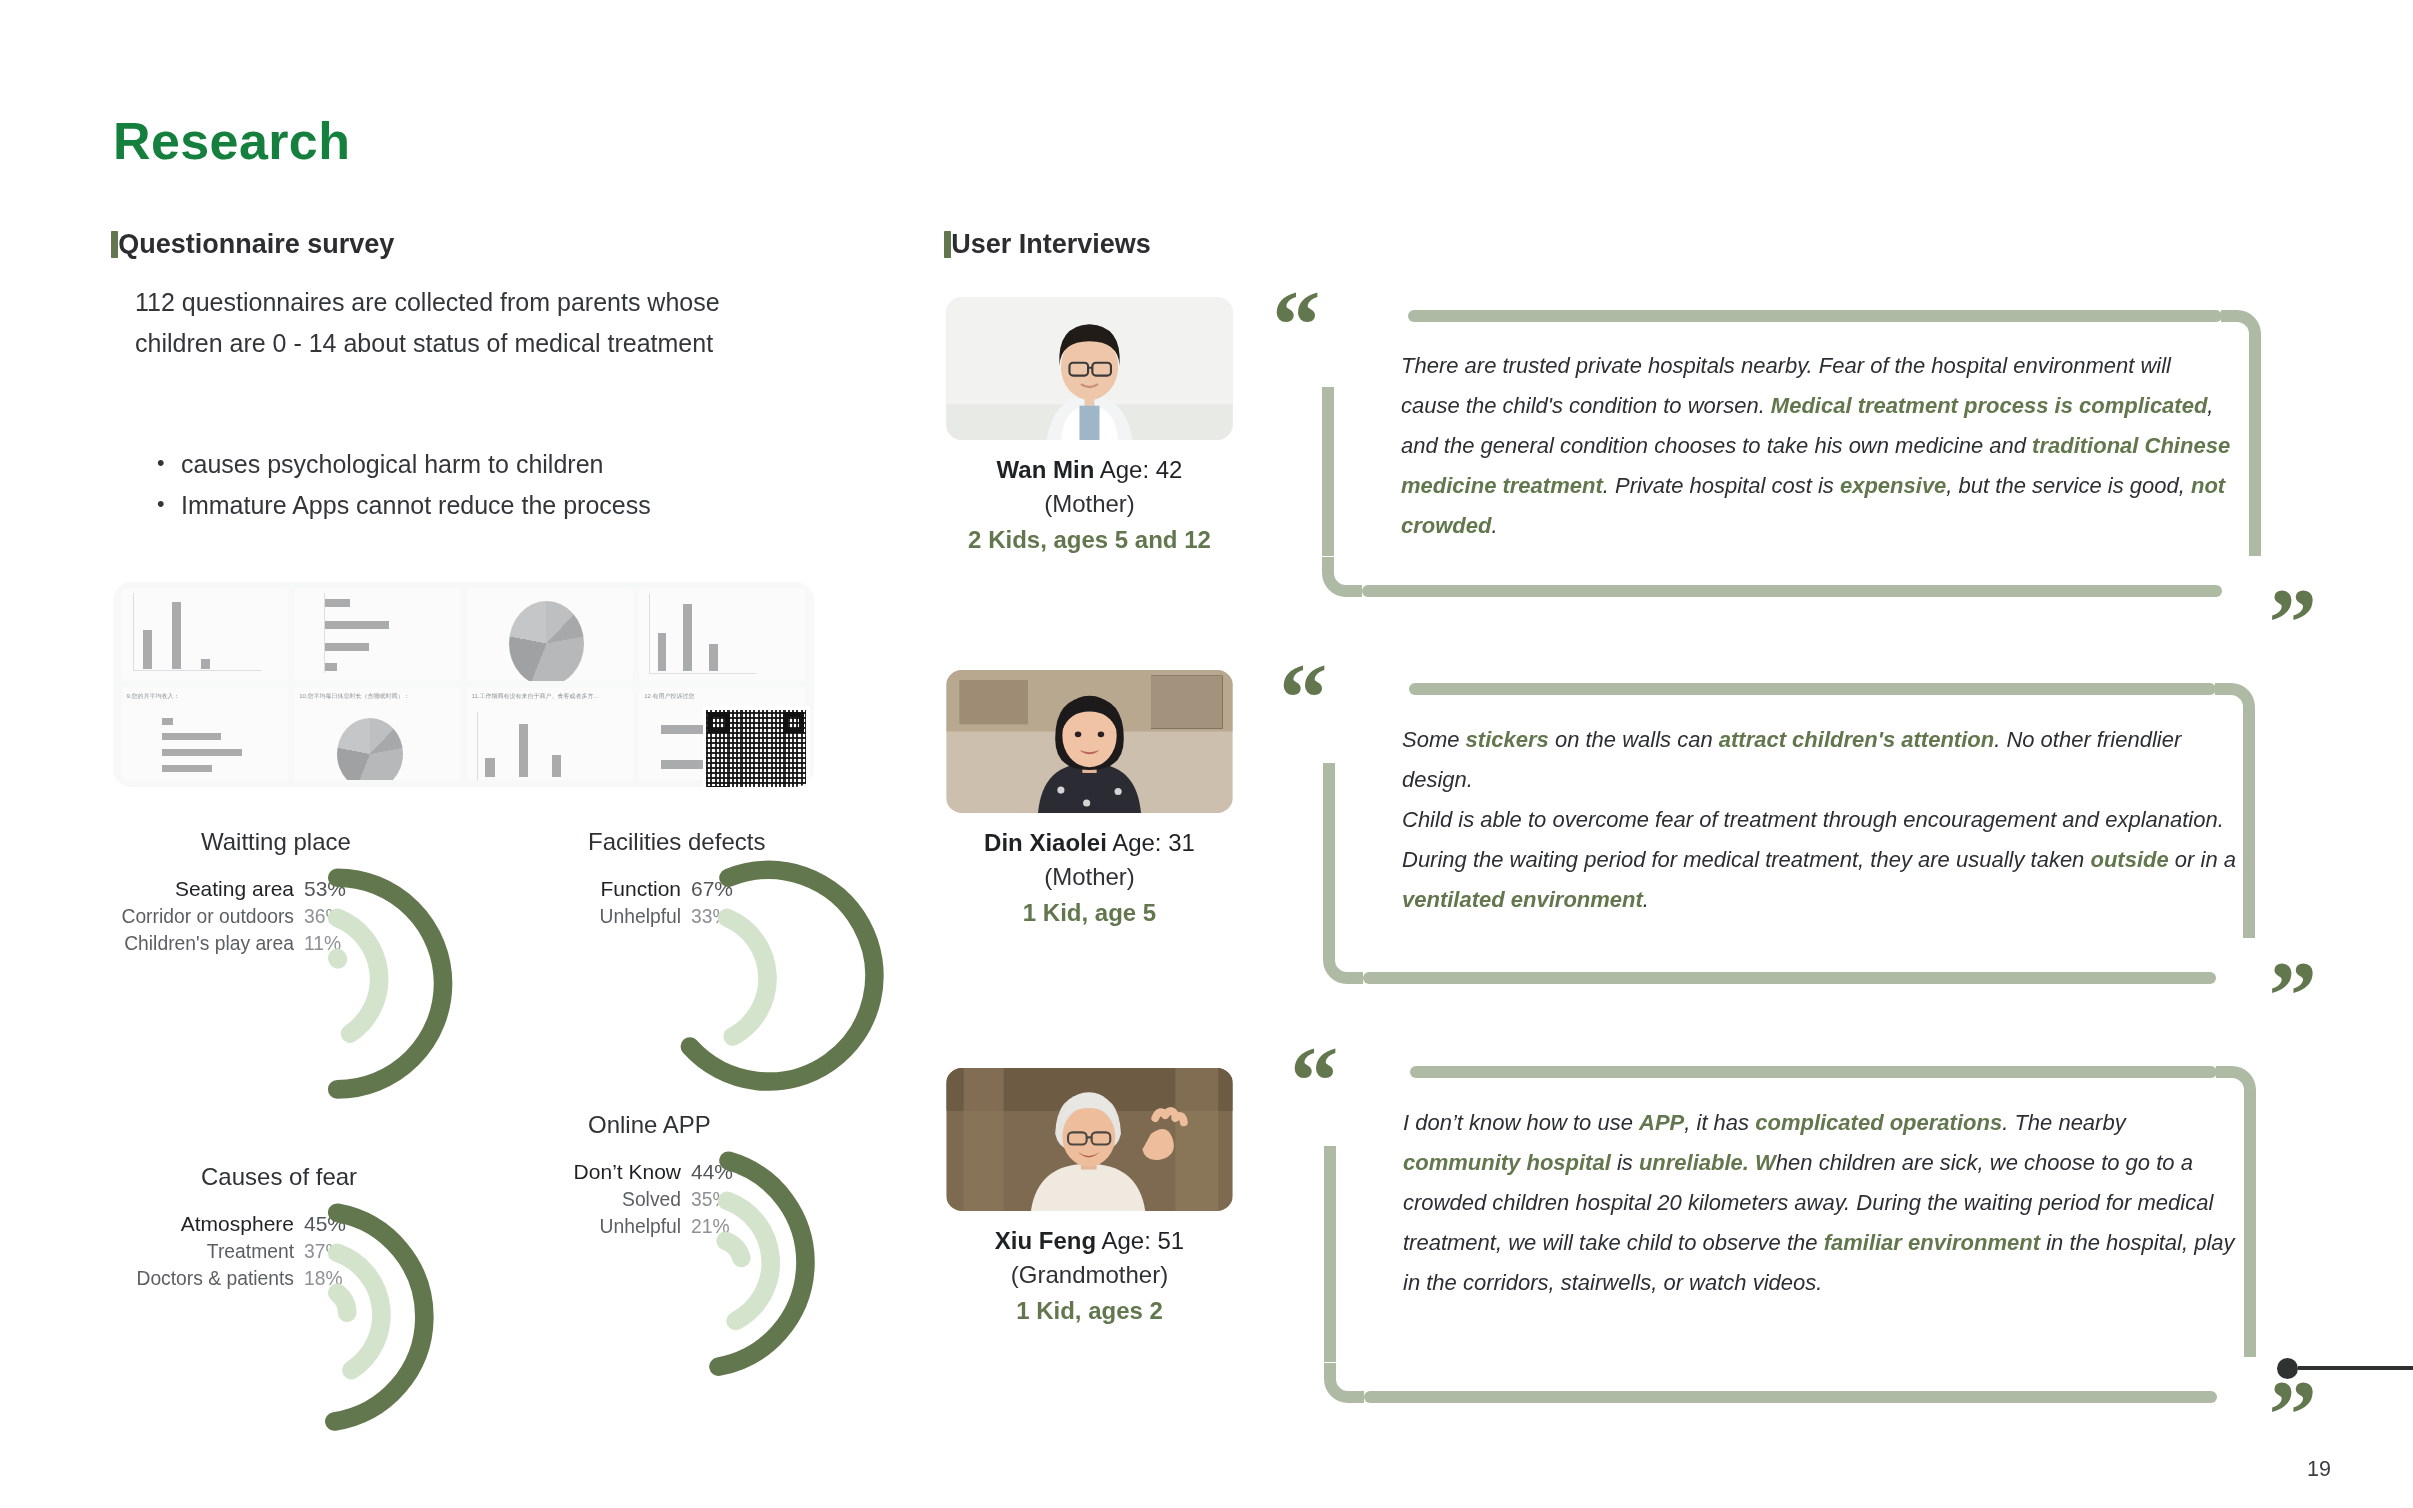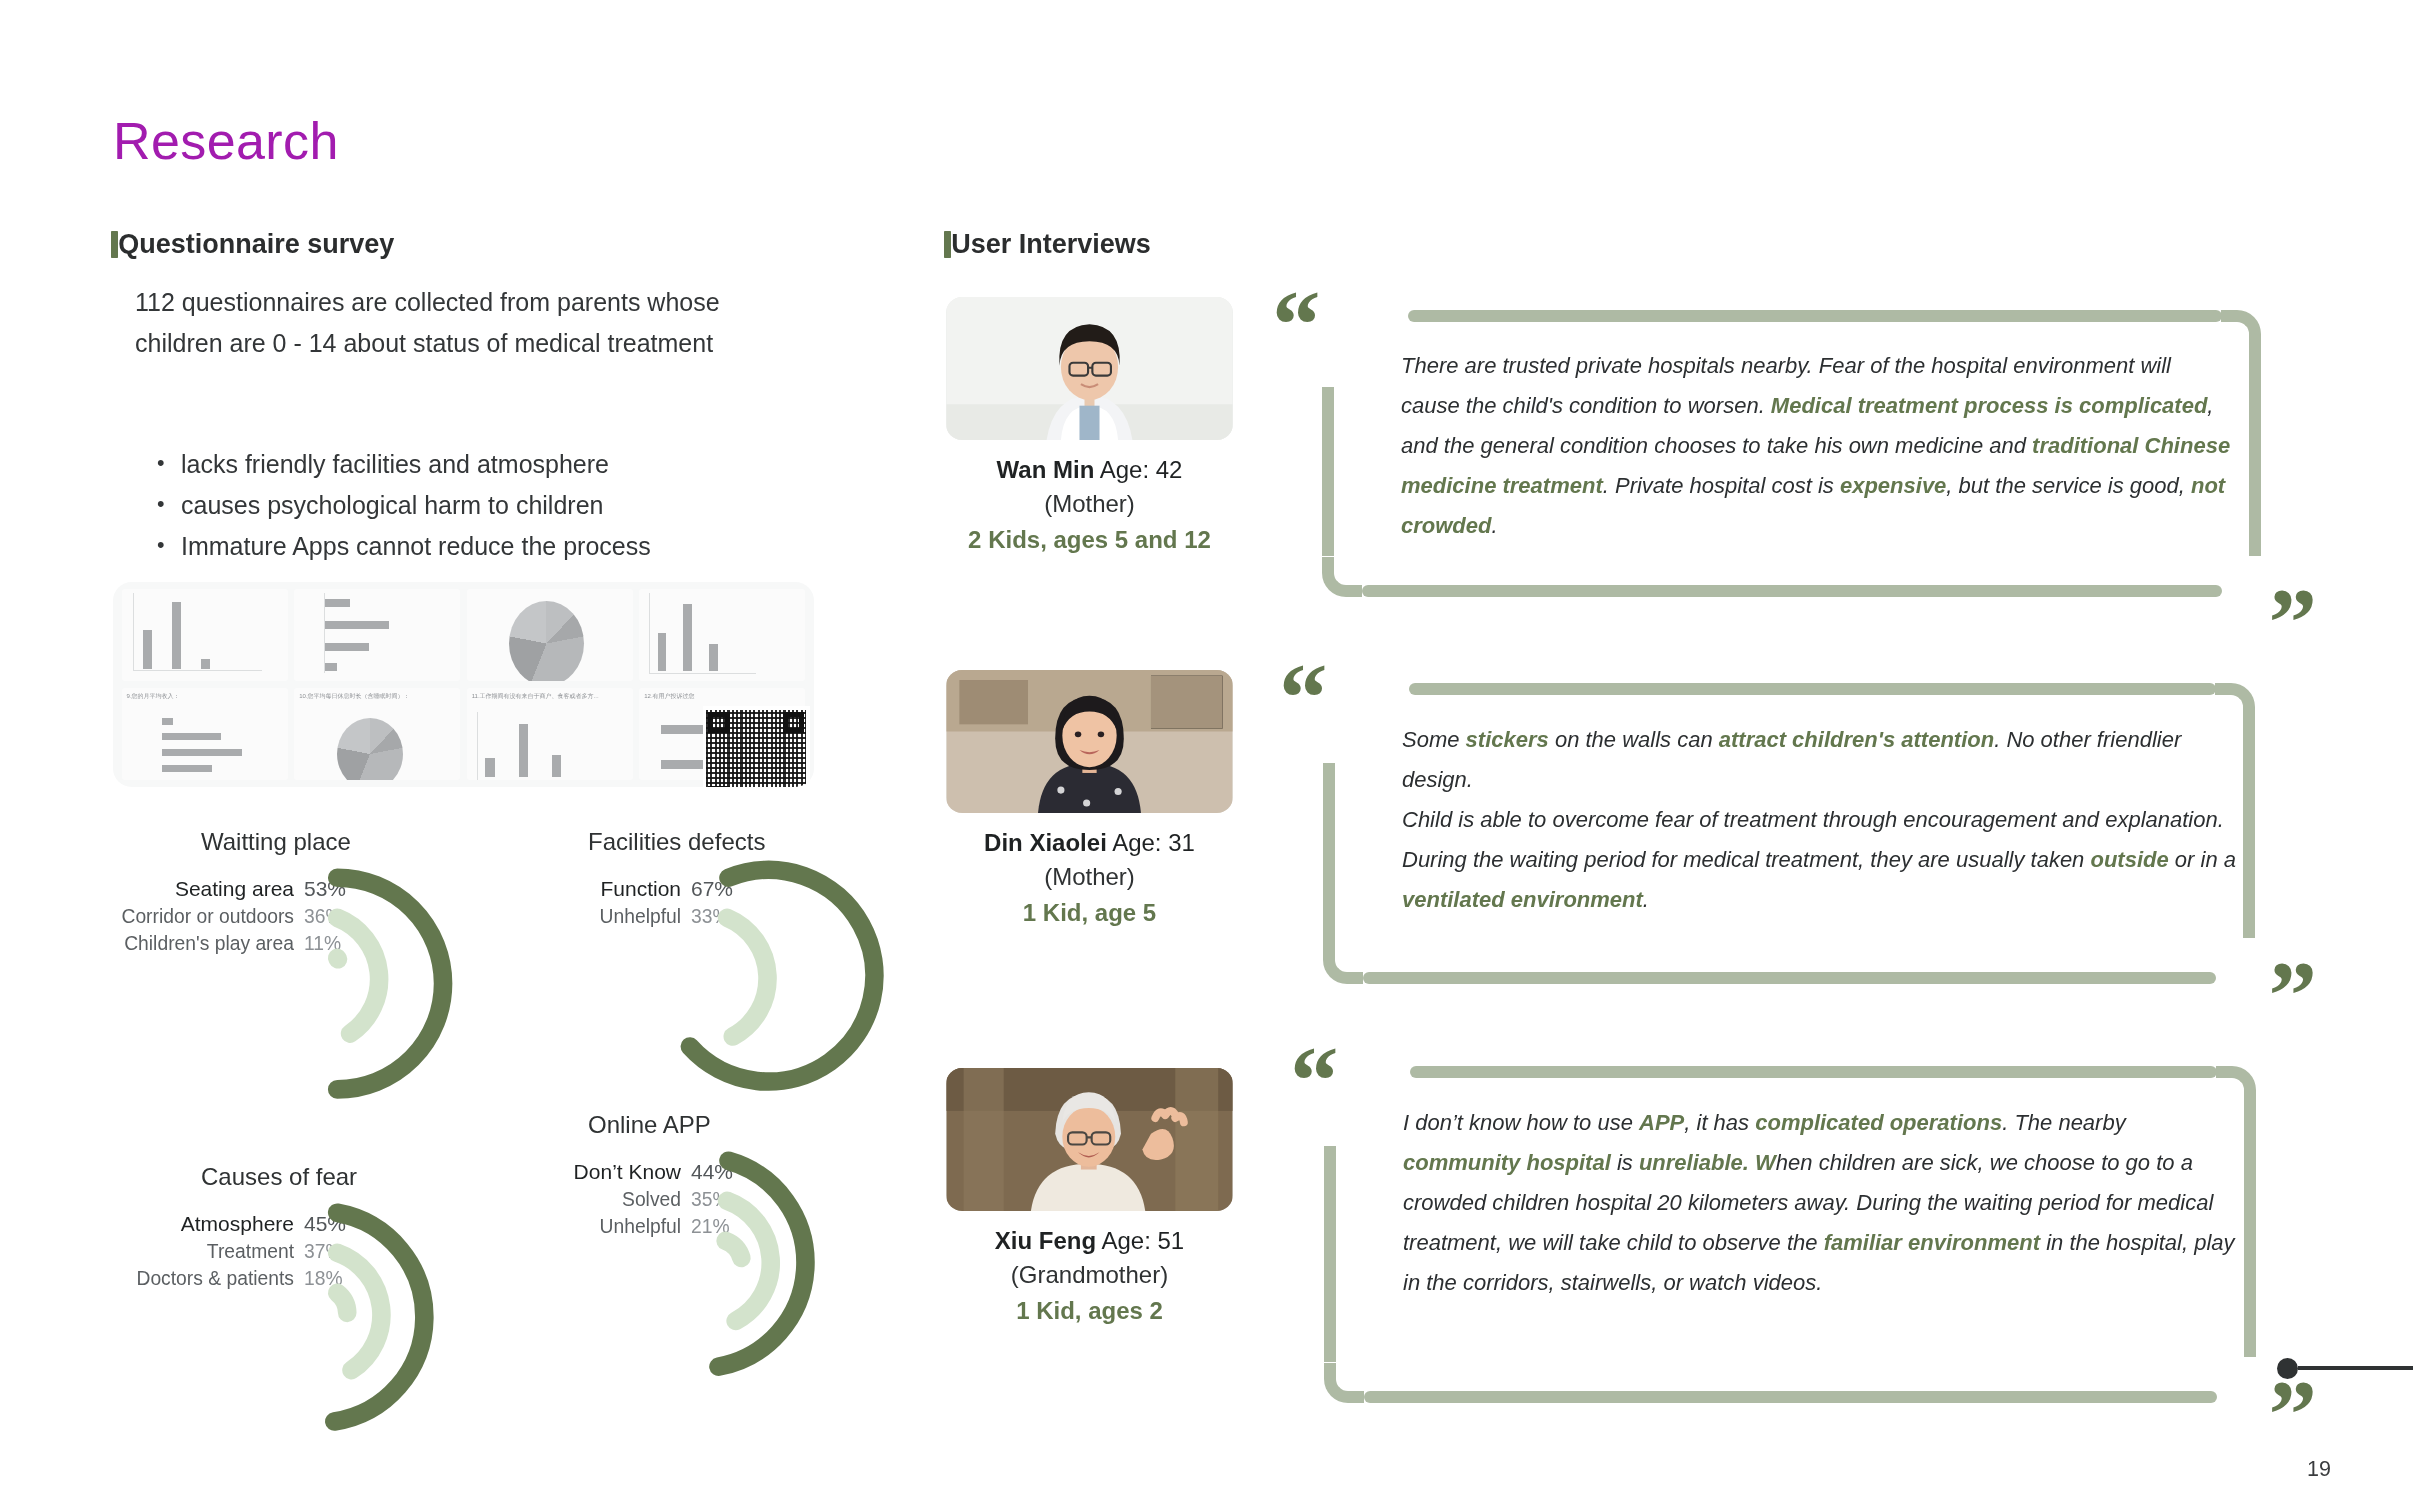--- a/index.html
+++ b/index.html
@@ -7,21 +7,21 @@
   body {
     background:#ffffff;
     font-family:"Liberation Sans", sans-serif;
     color:#2f3233;
     position:relative;
     overflow:hidden;
   }
   
   #page-title {
     position:absolute; left:113px; top:111px;
-    font-size:52px; font-weight:400; color:#a21caf;
+    font-size:52px; font-weight:700; color:#15803d;
     letter-spacing:0.4px;
   }
   
   .sec-head { position:absolute; display:flex; align-items:center; gap:0; }
   .sec-bar { width:7.2px; height:27px; background:#63774e; border-radius:0.7px; flex:0 0 auto;}
   .sec-title { font-size:27px; font-weight:700; color:#2b2d2e; white-space:nowrap; }
   #sec-questionnaire { left:111px; top:229px; }
   #sec-interviews { left:944px; top:229px; }
 
   
@@ -133,21 +133,20 @@
 <div id="page-title">Research</div>
 
 <div class="sec-head" id="sec-questionnaire">
   <span class="sec-bar"></span>
   <span class="sec-title">Questionnaire survey</span>
 </div>
 
 <div id="survey-intro">112 questionnaires are collected from parents whose children are 0 - 14 about status of medical treatment</div>
 
 <ul id="survey-bullets">
-  <li>lacks friendly facilities and atmosphere</li>
   <li>causes psychological harm to children</li>
   <li>Immature Apps cannot reduce the process</li>
 </ul>
 
 <div id="dashboard-thumb">
   <div class="dash-grid">
 
     <div class="dash-cell">
       <div class="dash-ax" style="left:11.5px;top:4.3px;width:0.7px;height:77px;"></div>
       <div class="dash-ax" style="left:11.5px;top:81px;width:129px;height:0.7px;"></div>

